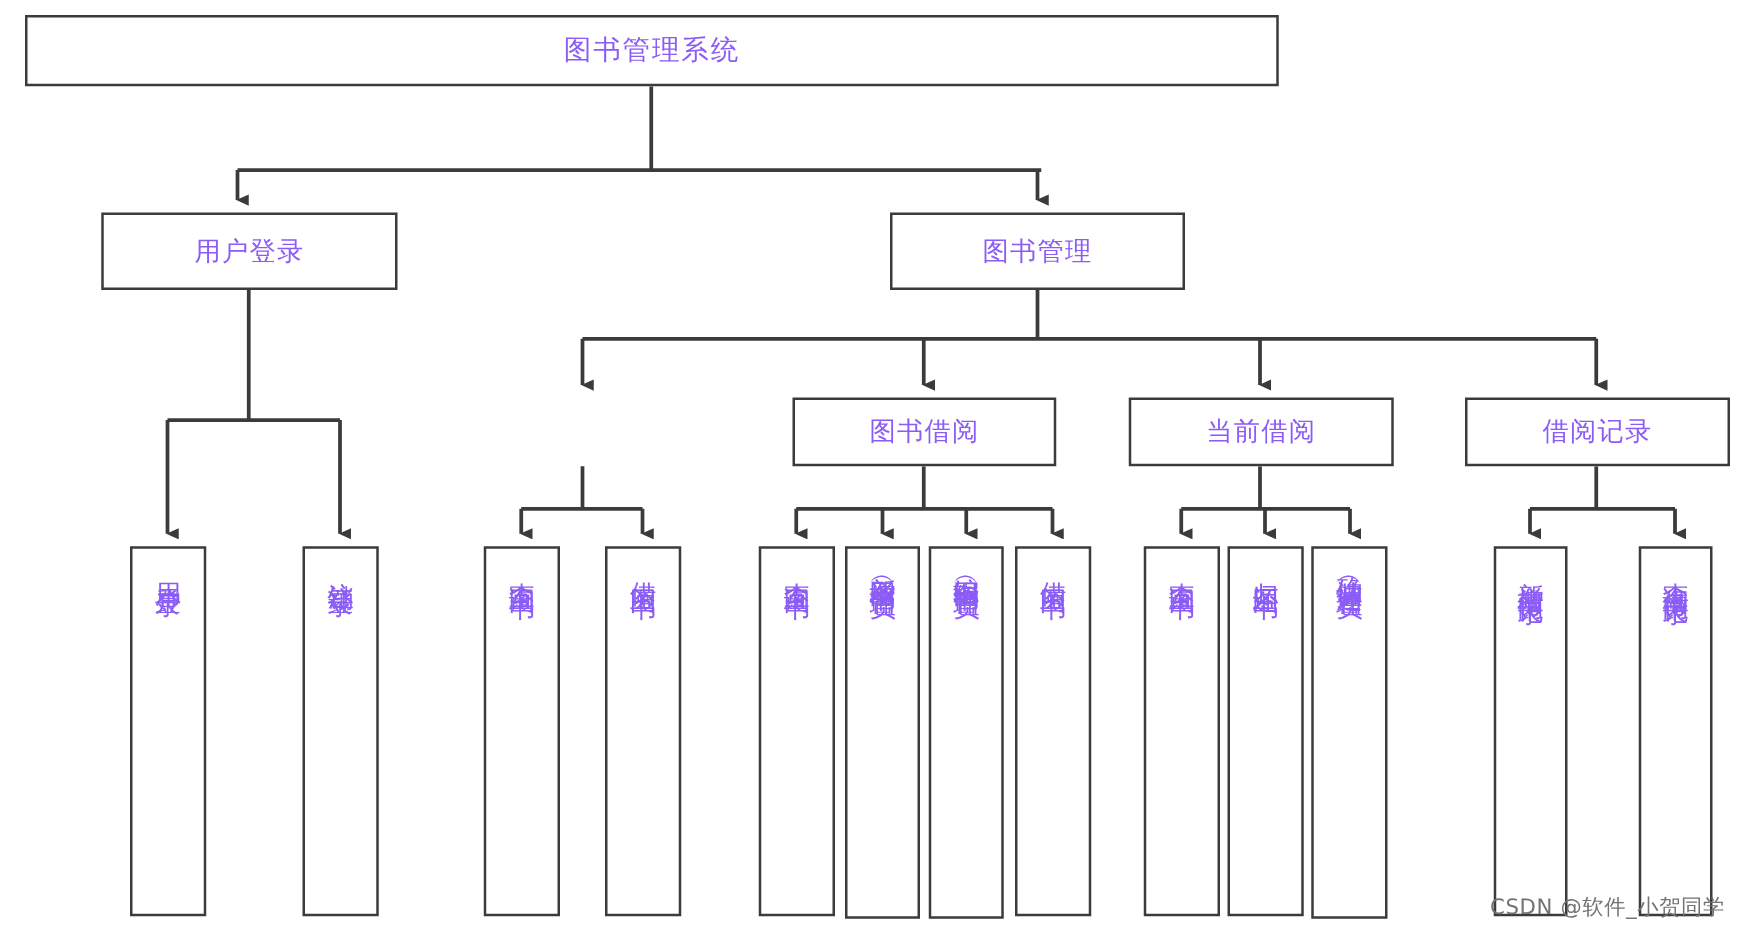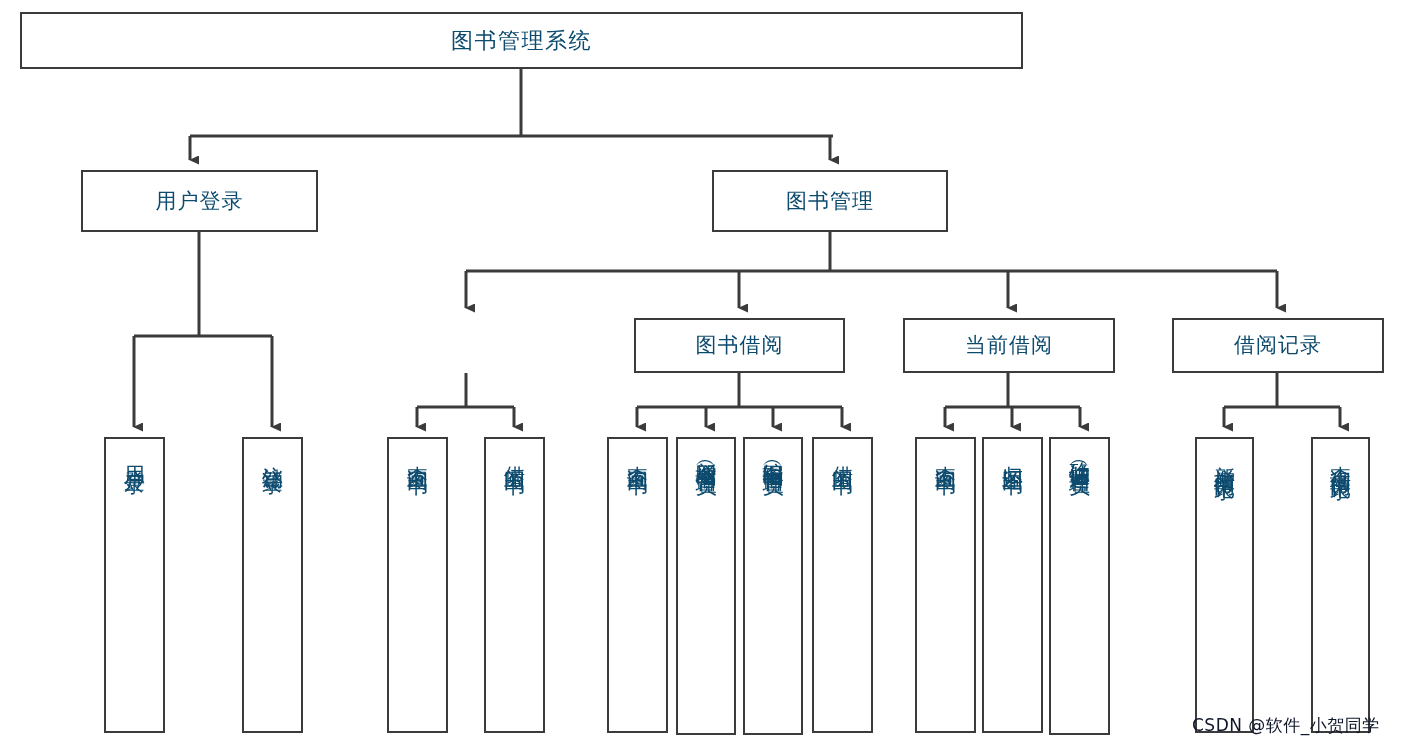--- a/index.html
+++ b/index.html
@@ -32,21 +32,21 @@
     background: #ffffff;
     display: flex;
     align-items: center;
     justify-content: center;
     color: #1a1a1a;
   }
   .node-label {
     display: block;
     text-align: center;
     line-height: 1.15;
-    color: #0c4a6e;
+    color: #8b5cf6;
   }
   
   .node.horizontal .node-label {
     font-size: 21px;
     letter-spacing: 1px;
     white-space: nowrap;
   }
   .node.root .node-label {
     font-size: 22px;
     letter-spacing: 1.5px;
@@ -65,21 +65,21 @@
     letter-spacing: 3px;
     white-space: nowrap;
     margin-top: 6px;
   }
   .node.vertical.tall .node-label {
     letter-spacing: 2px;
     margin-top: 2px;
   }
   .watermark {
     position: absolute;
-    color: #0f172a;
+    color: #737373;
     font-size: 17px;
     letter-spacing: 0.5px;
     white-space: nowrap;
     user-select: none;
   }
 </style>
 </head>
 <body>
 
 <div id="diagram-root">

